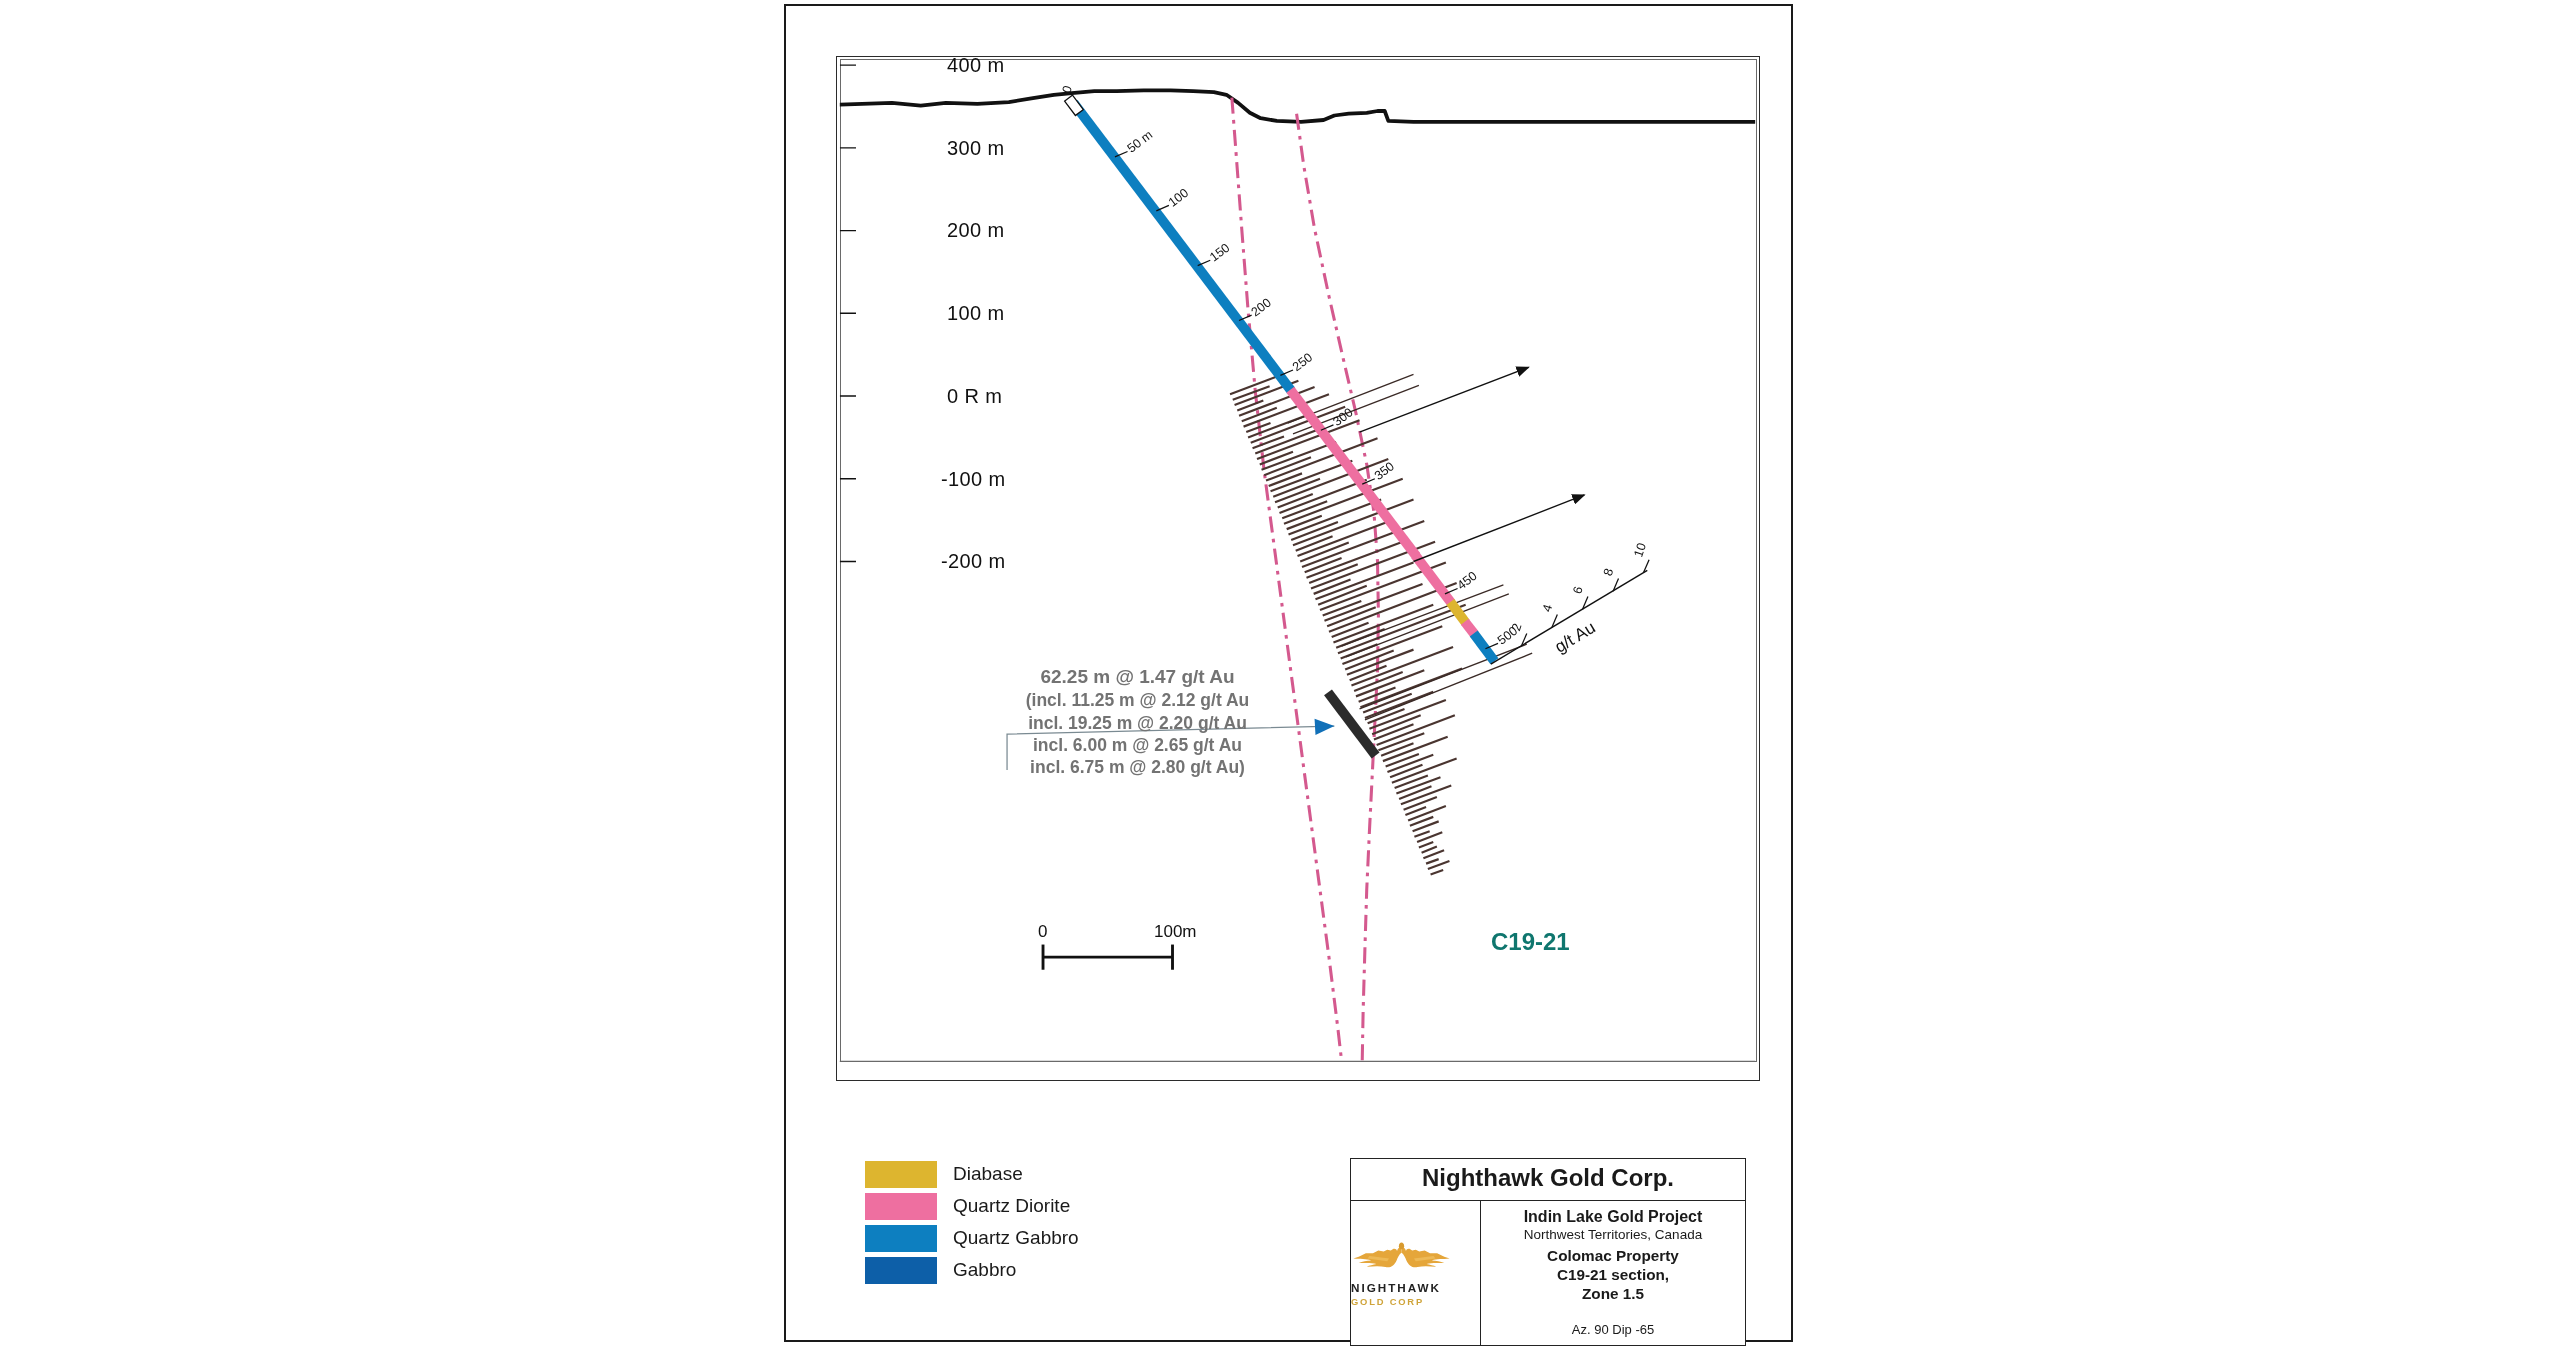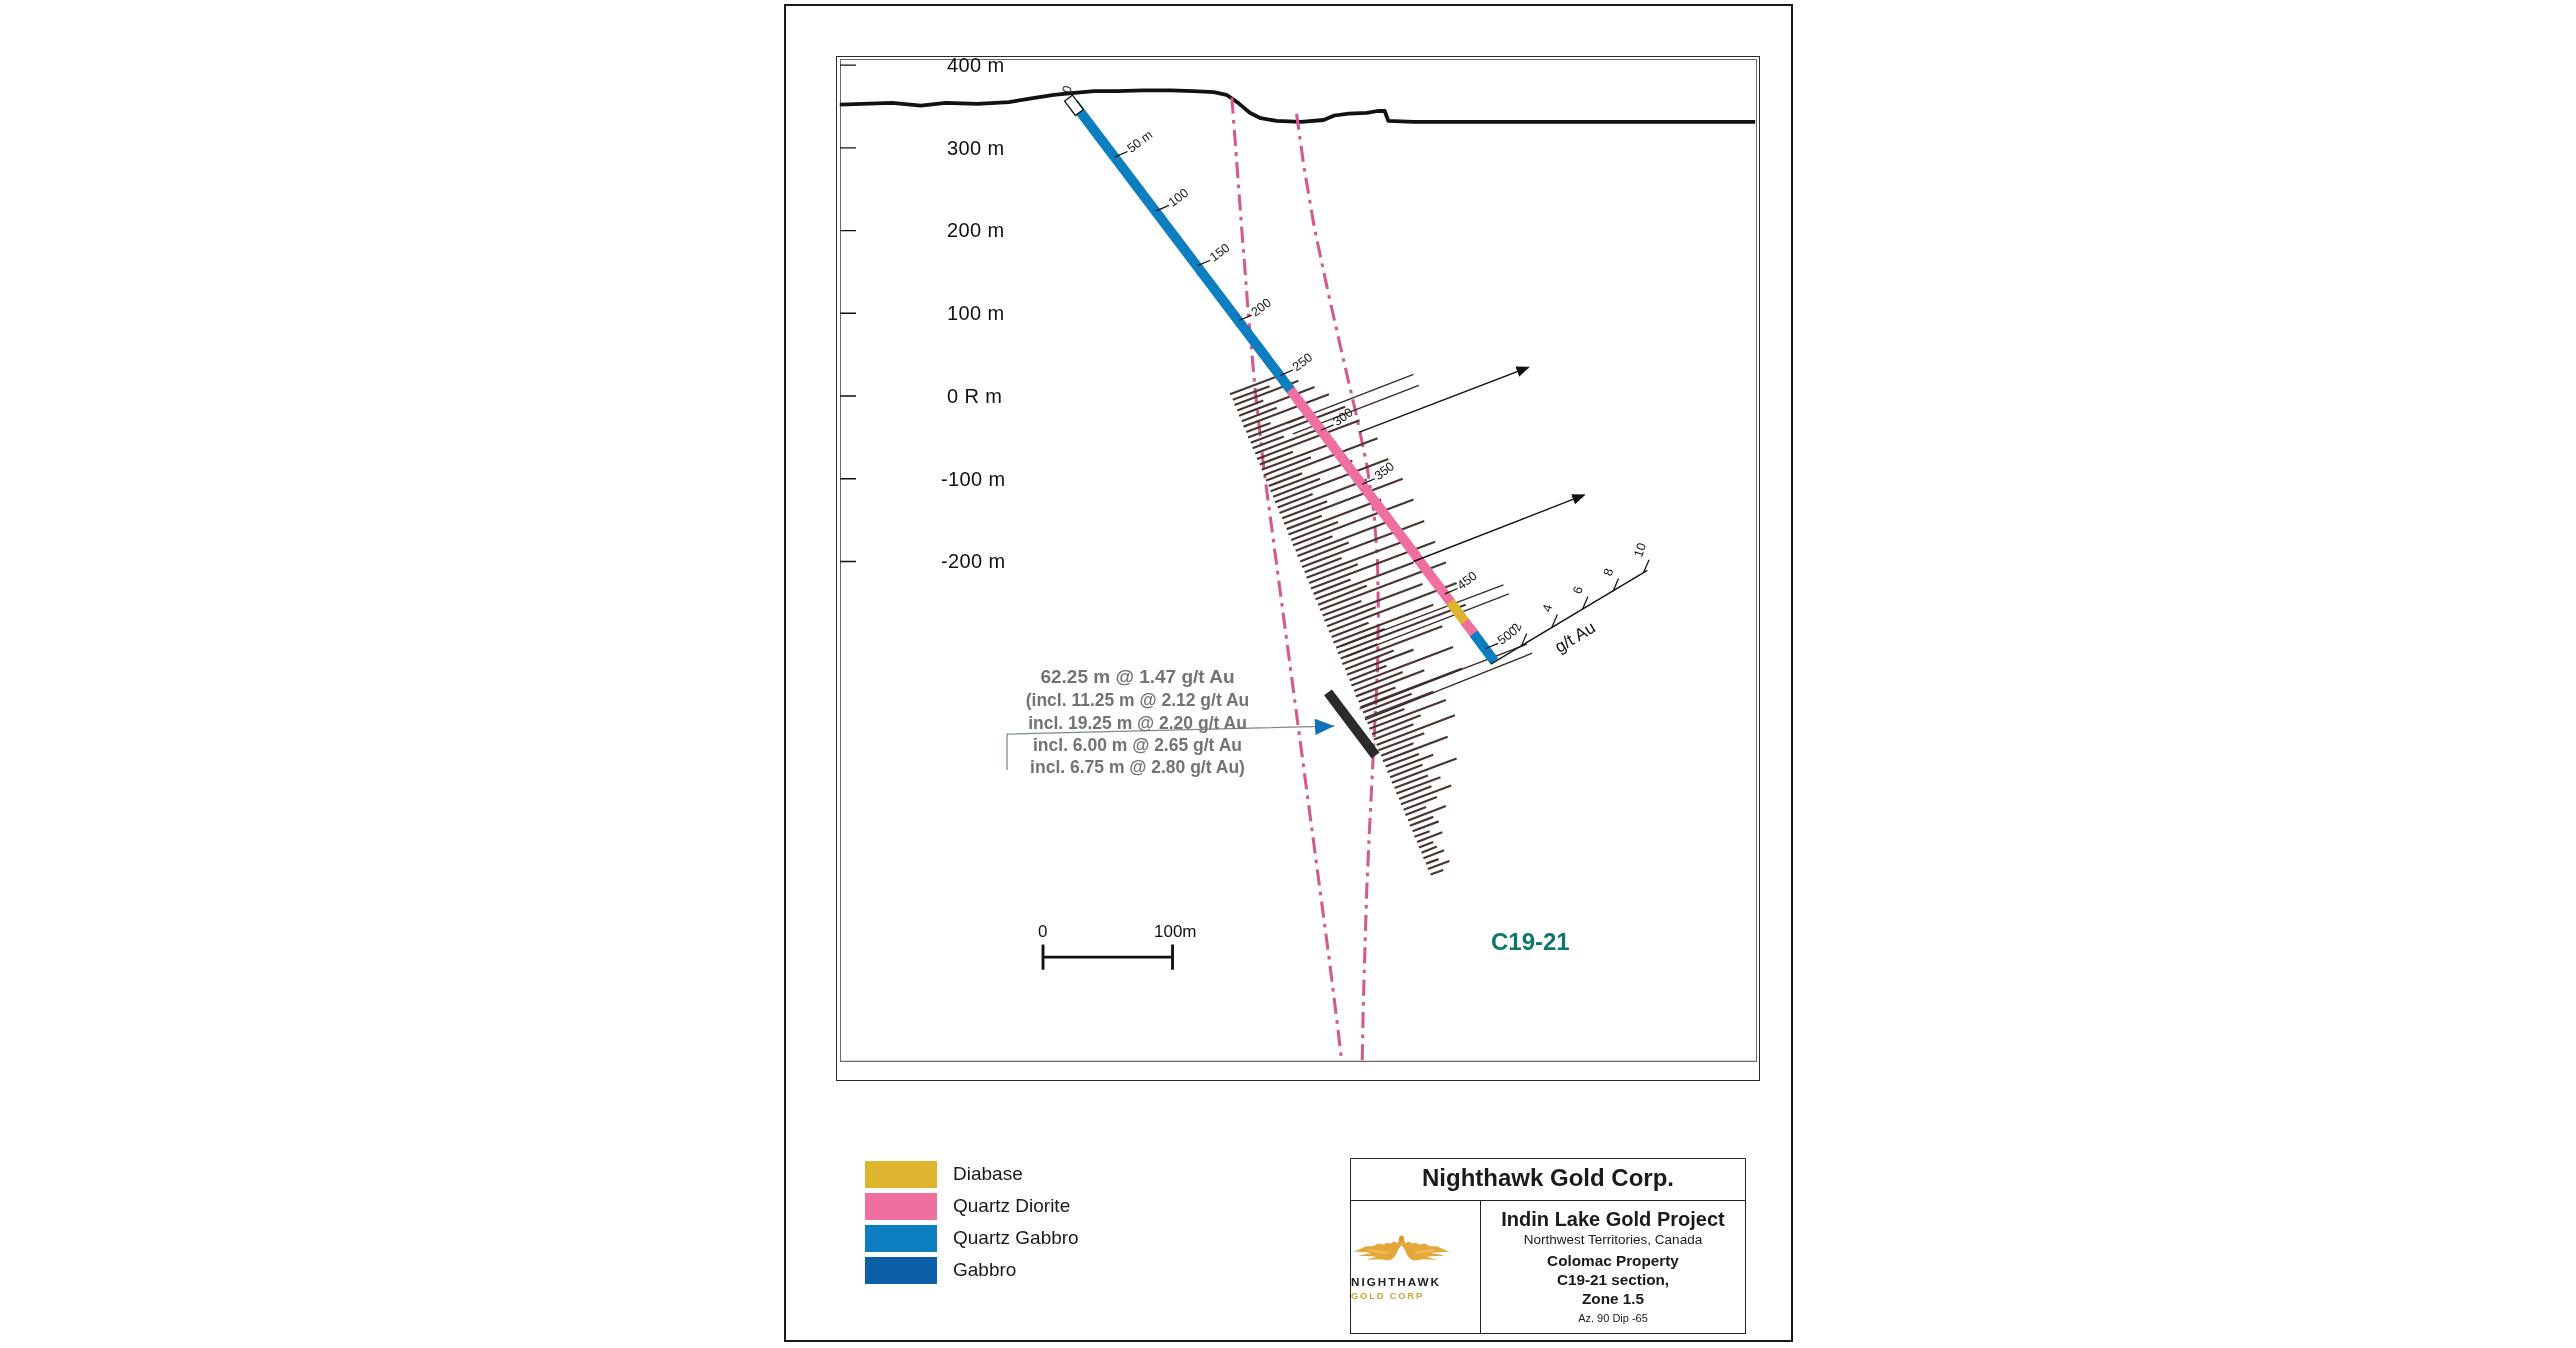--- a/index.html
+++ b/index.html
@@ -12,26 +12,26 @@
   .legend{position:absolute;left:865px;top:1158px;}
   .legend-row{display:flex;align-items:center;height:32px;}
   .legend-swatch{width:72px;height:27px;margin-right:16px;}
   .legend-label{font-size:19px;color:#1a1a1a;}
   .titleblock{position:absolute;left:1350px;top:1158px;width:396px;border:1.8px solid #232323;box-sizing:border-box;background:#fff;}
   .tb-head{border-bottom:1.8px solid #232323;text-align:center;padding:5.4px 0 7.2px;font-size:24px;font-weight:bold;color:#1a1a1a;}
   .tb-body{display:flex;}
   .tb-logo{width:129px;border-right:1.8px solid #232323;display:flex;flex-direction:column;align-items:flex-start;justify-content:center;padding:7.2px 0;}
   .tb-text{flex:1;text-align:center;padding:6.3px 5.4px 7.2px;}
   .tb-text div{color:#1a1a1a;line-height:1.24;}
-  .tb-l1{font-size:20px;font-weight:bold;}
+  .tb-l1{font-size:16px;font-weight:bold;}
   .tb-l2{font-size:13.5px;}
   .tb-l3{font-size:15.3px;font-weight:bold;margin-top:3.6px;}
   .tb-l4{font-size:15.3px;font-weight:bold;}
   .tb-l5{font-size:15.3px;font-weight:bold;}
-  .tb-l6{font-size:11px;margin-top:3px;}
+  .tb-l6{font-size:13px;margin-top:18px;}
   .logo-name{font-size:11.7px;font-weight:bold;letter-spacing:2px;color:#222;margin-top:1.8px;}
   .logo-sub{font-size:9.4px;font-weight:bold;letter-spacing:1.8px;color:#cfa43a;margin-top:1.8px;}
   .annot{position:absolute;left:998px;top:665px;width:279px;text-align:center;font-size:17.5px;font-weight:bold;color:#737373;line-height:1.28;}
   .annot .first{font-size:19px;}
   .holeid{position:absolute;left:1491px;top:928px;font-size:24px;font-weight:bold;color:#0f766e;}
   .scale-lbl{position:absolute;font-size:17px;color:#111;}
 </style>
 </head>
 <body>
 

